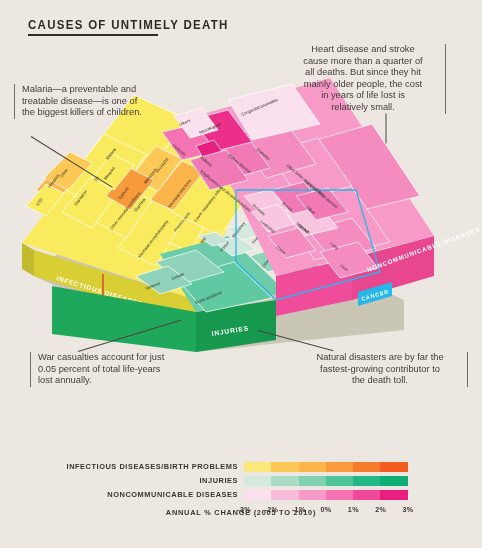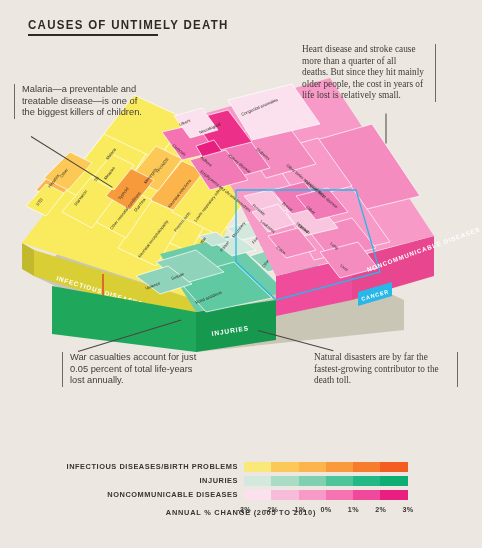--- a/index.html
+++ b/index.html
@@ -25,21 +25,21 @@
     position:absolute;left:28px;top:34px;width:130px;height:2px;background:#2e2a26;
   }
 
   
   .callout{
     position:absolute;
     font-size:9.3px;line-height:11.6px;
     color:#413c37;
   }
   .callout.left{ text-align:left; padding-left:7px; border-left:1px solid #6f6a64;}
-  .callout.right{ text-align:left; padding-right:11px; border-right:1px solid #6f6a64;font-family:Liberation Serif, serif;}
+  .callout.right{ text-align:center; padding-right:21px; border-right:1px solid #6f6a64;}
   .leader{position:absolute;background:#4a4540;height:1px;transform-origin:left center;}
 
   
   svg{position:absolute;left:0;top:0;}
   .cellLabel{
     font-family:"Liberation Sans",sans-serif;
     fill:#2f2b27;
     font-size:4.1px;
   }
   .faceLabel{
@@ -218,21 +218,21 @@
       <tspan x="0" y="0">CANCER</tspan>
     </text>
   </svg>
 
   <div class="callout left" style="left:14px;top:84px;width:130px;">Malaria—a preventable and treatable disease—is one of the biggest killers of children.</div>
   <div class="leader" style="left:31px;top:136px;width:96px;transform:rotate(32deg);"></div>
 
   <div class="callout right" style="left:302px;top:44px;width:122px;">Heart disease and stroke cause more than a quarter of all deaths. But since they hit mainly older people, the cost in years of life lost is relatively small.</div>
   <div class="leader" style="left:386px;top:113px;width:30px;transform:rotate(90deg);transform-origin:left center;"></div>
 
-  <div class="callout left" style="left:30px;top:352px;width:128px;margin-left:32px;">War casualties account for just 0.05 percent of total life-years lost annually.</div>
+  <div class="callout left" style="left:30px;top:352px;width:128px;">War casualties account for just 0.05 percent of total life-years lost annually.</div>
   <div class="leader" style="left:78px;top:351px;width:108px;transform:rotate(-17deg);"></div>
 
   <div class="callout right" style="left:314px;top:352px;width:132px;">Natural disasters are by far the fastest-growing contributor to the death toll.</div>
   <div class="leader" style="left:258px;top:330px;width:78px;transform:rotate(15deg);"></div>
 
   <div class="legend">
 
     <div class="legrow" style="left:0;top:6px;width:482px;">
       <div class="leglabel" style="right:244px;">INFECTIOUS DISEASES/BIRTH PROBLEMS</div>
       <div class="swatches" id="sw0" style="left:244px;top:1px;">

